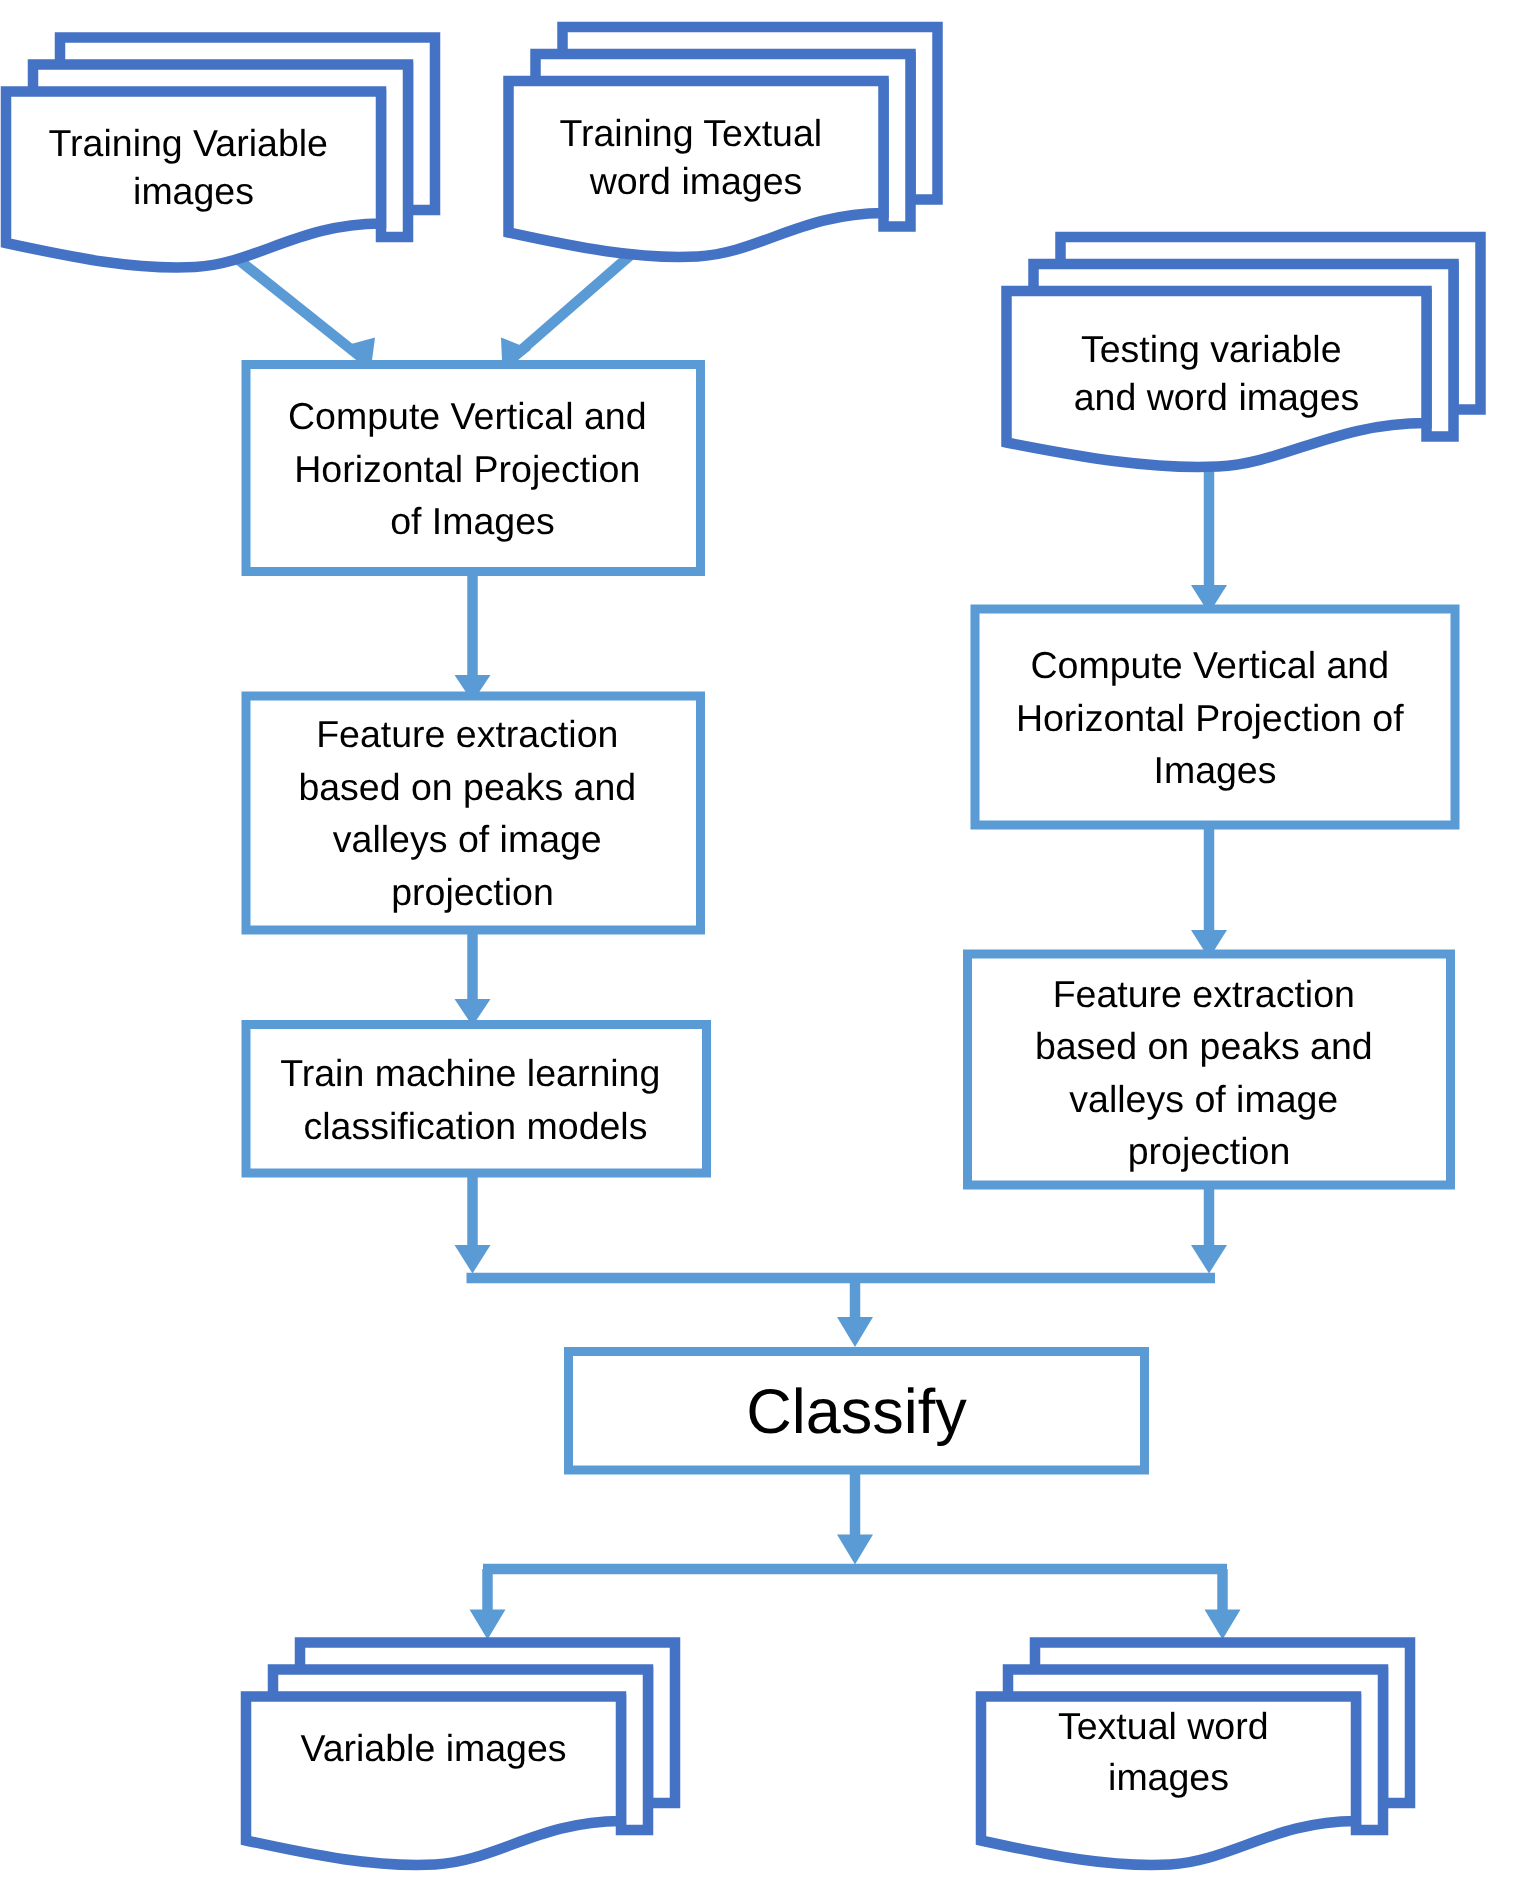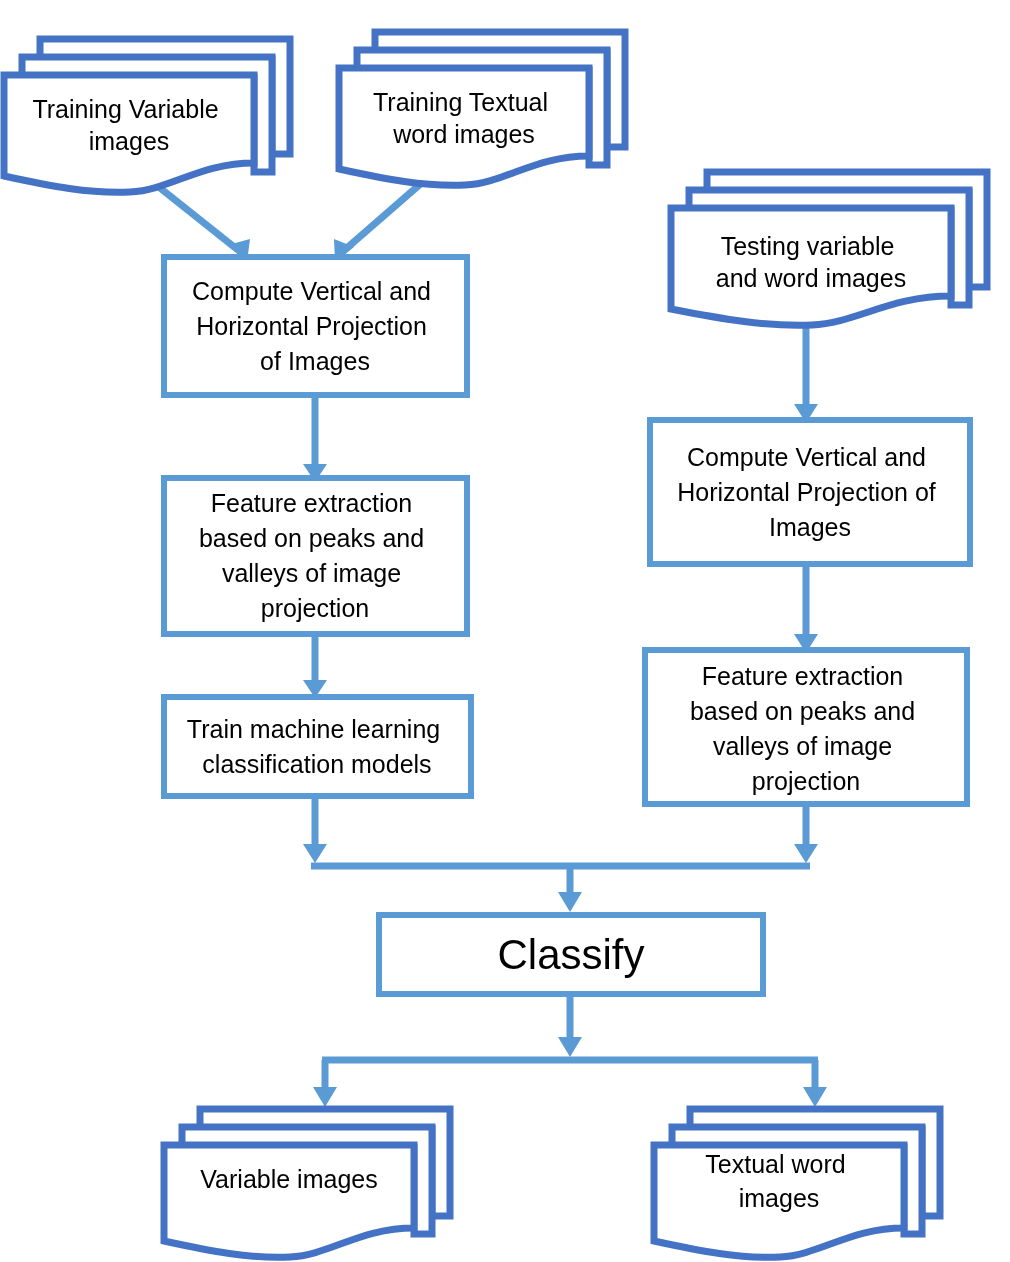--- a/index.html
+++ b/index.html
@@ -10,21 +10,20 @@
   body {
     width: 1010px;
     height: 1262px;
     font-family: "Liberation Sans", sans-serif;
     overflow: hidden;
   }
   #flowchart-root {
     position: relative;
     width: 1010px;
     height: 996px;
-    margin-top: 14px;
   }
   svg#diagram {
     display: block;
     width: 1010px;
     height: 1262px;
   }
   .doc-shape {
     fill: #ffffff;
     stroke: #4472C4;
     stroke-width: 7;

